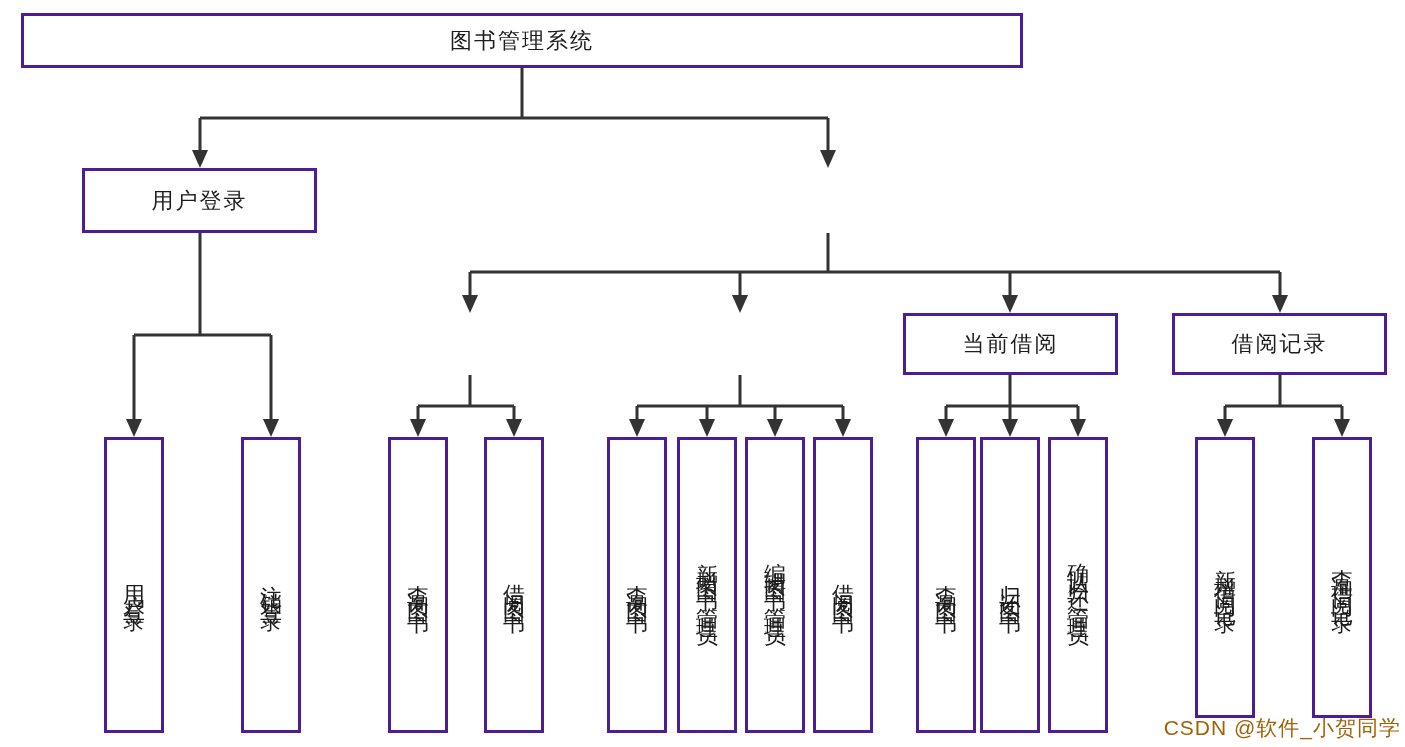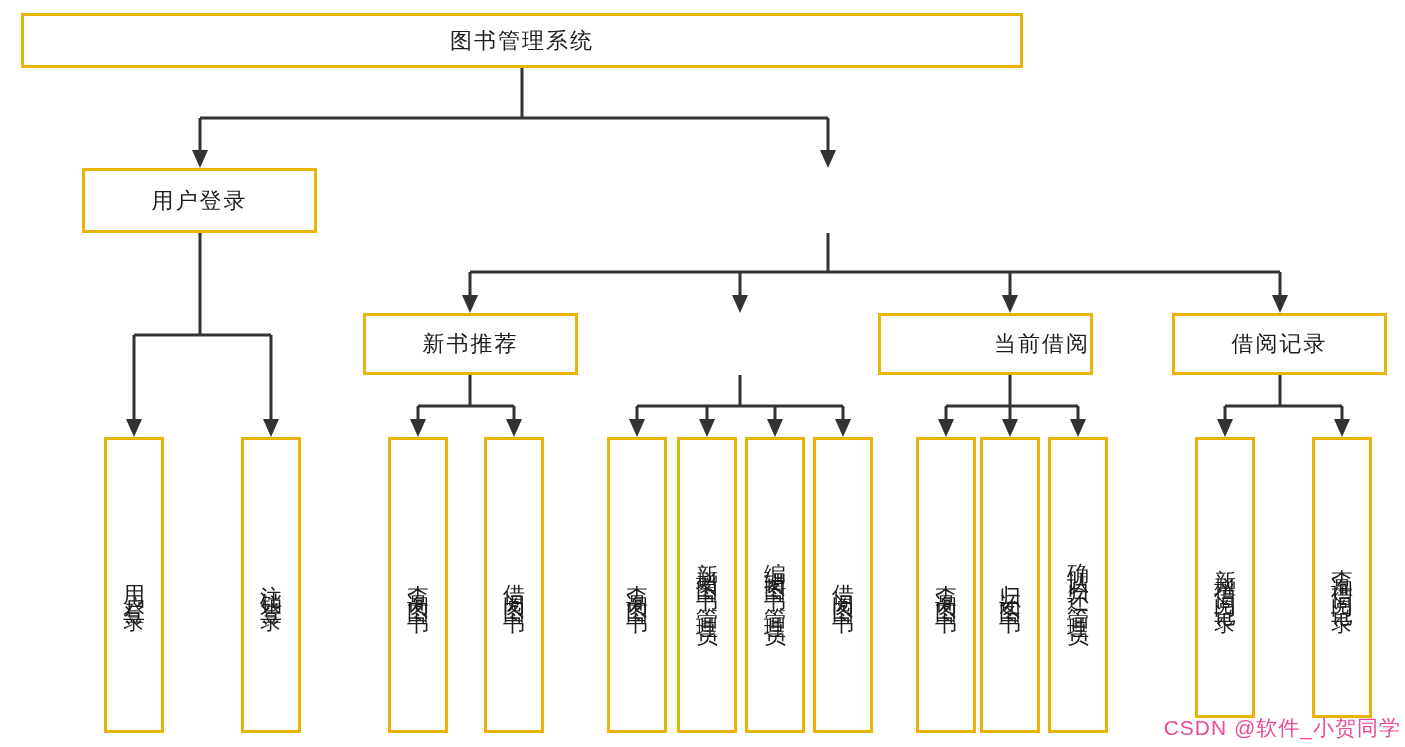--- a/index.html
+++ b/index.html
@@ -1,47 +1,47 @@
 <!DOCTYPE html>
 <html><head>
 <meta charset="utf-8">
 <style>
   html,body{margin:0;padding:0;background:#ffffff;}
   body{width:1405px;height:747px;position:relative;overflow:hidden;
        font-family:"Liberation Sans", sans-serif;color:#1c1c1c;}
   .stage{position:absolute;left:0;top:0;width:1405px;height:747px;}
   .wires{position:absolute;left:0;top:0;z-index:1;}
-  .node{position:absolute;box-sizing:border-box;border:3px solid #eab308;
+  .node{position:absolute;box-sizing:border-box;border:3px solid #4c1d95;
         background:#ffffff;display:flex;align-items:center;justify-content:center;
         z-index:2;}
   .h-label{font-size:22px;letter-spacing:2px;white-space:nowrap;}
   .v-label{writing-mode:vertical-rl;text-orientation:mixed;font-size:22px;
            letter-spacing:9px;line-height:1;white-space:nowrap;}
   
   .n-root{left:21px;top:13px;width:1002px;height:55px;}
   
   .n-user-login{left:82px;top:168px;width:235px;height:65px;}
   .n-book-mgmt{left:712px;top:168px;width:235px;height:65px;}
   
   .n-l3{top:313px;width:215px;height:62px;}
   .n-l3-1{left:363px;}
   .n-l3-2{left:633px;}
-  .n-l3-3{left:878px;justify-content:flex-end;}
+  .n-l3-3{left:903px;}
   .n-l3-4{left:1172px;}
   
   .leaf{top:437px;width:60px;height:296px;}
   .leaf-short{height:281px;}
   .n-a1{left:104px;} .n-a2{left:241px;}
   .n-b1{left:388px;} .n-b2{left:484px;}
   .n-c1{left:607px;} .n-c2{left:677px;} .n-c3{left:745px;} .n-c4{left:813px;}
   .n-d1{left:916px;} .n-d2{left:980px;} .n-d3{left:1048px;}
   .n-e1{left:1195px;} .n-e2{left:1312px;}
   
   .watermark{position:absolute;right:4px;top:714px;z-index:5;
-             font-size:21px;color:#ec4899;letter-spacing:1px;white-space:nowrap;}
+             font-size:21px;color:#a16207;letter-spacing:1px;white-space:nowrap;}
 </style>
 </head>
 <body>
 
 <div class="stage">
 
   <svg class="wires" width="1405" height="747" viewBox="0 0 1405 747">
     <g stroke="#333333" stroke-width="3" fill="none">
 
       <path d="M522,68 V118 M200,118 H828 M200,118 V152 M828,118 V152"></path>
@@ -82,23 +82,20 @@
   </svg>
 
   <div class="node n-root">
     <span class="h-label">图书管理系统</span>
   </div>
 
   <div class="node n-user-login">
     <span class="h-label">用户登录</span>
   </div>
 
-  <div class="node n-l3 n-l3-1">
-    <span class="h-label">新书推荐</span>
-  </div>
   <div class="node n-l3 n-l3-3">
     <span class="h-label">当前借阅</span>
   </div>
   <div class="node n-l3 n-l3-4">
     <span class="h-label">借阅记录</span>
   </div>
 
   <div class="node leaf n-a1">
     <span class="v-label">用户登录</span>
   </div>

